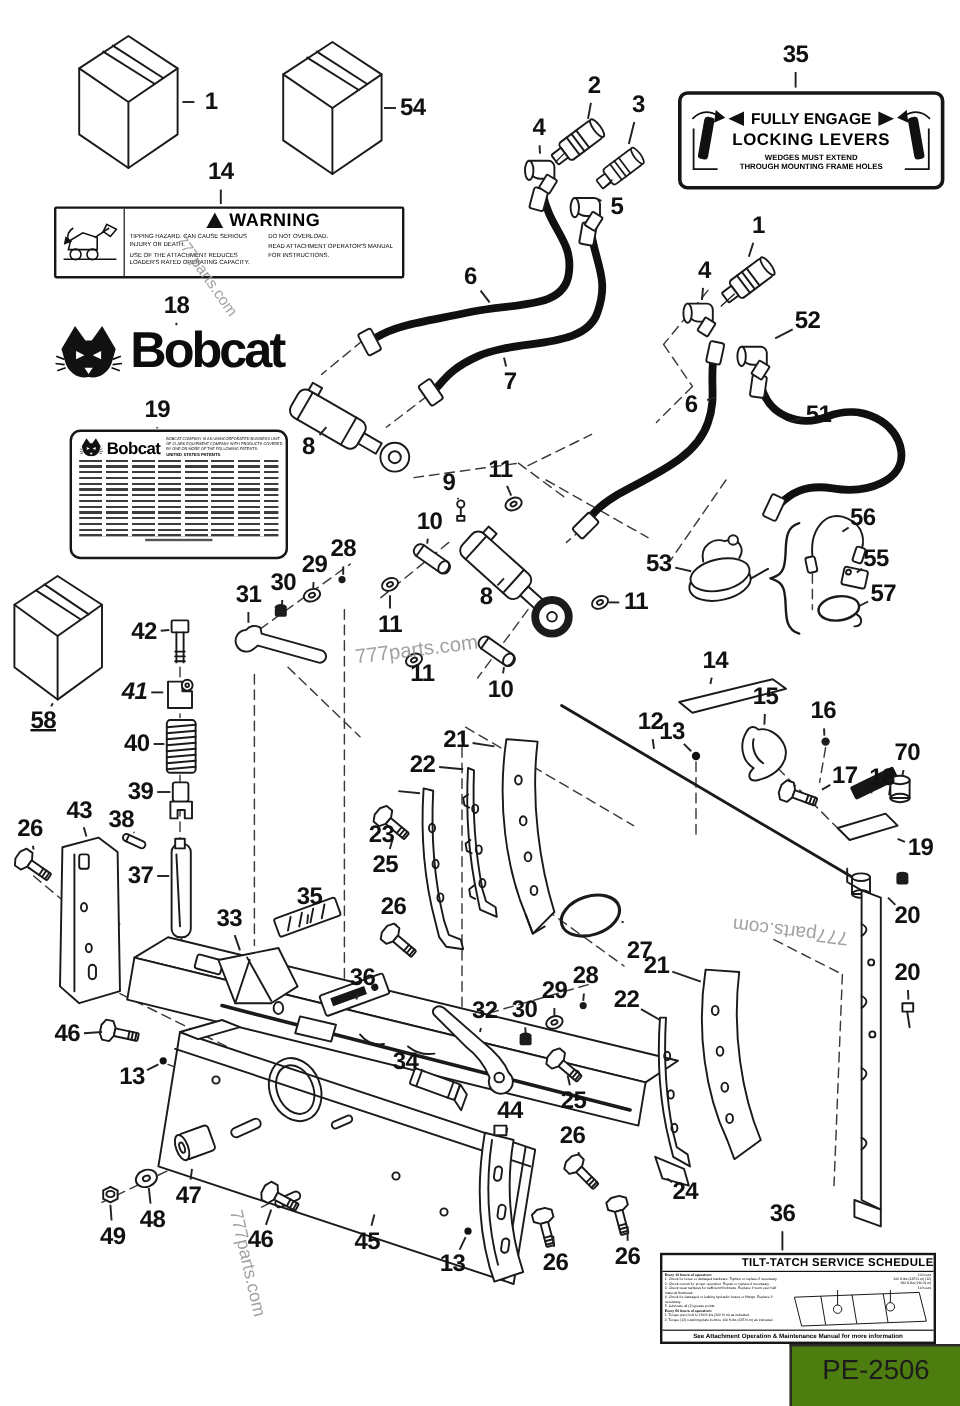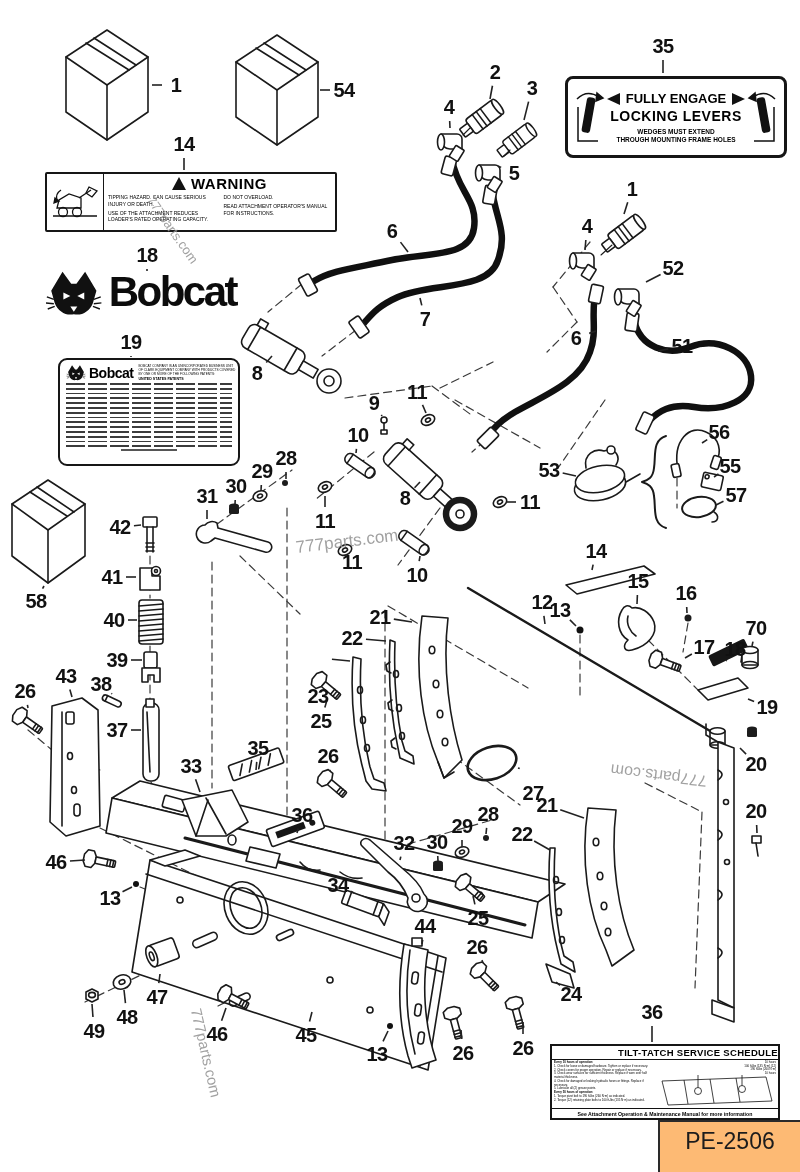--- a/index.html
+++ b/index.html
@@ -54,21 +54,21 @@
   .svc-line{margin:0;}
   .svc-right{flex:1;position:relative;}
   .svc-notes{position:absolute;top:1px;right:2px;text-align:right;font-size:2.9px;line-height:1.25;z-index:2;}
   .svc-diagram{position:absolute;left:2px;bottom:1px;}
   .svc-footer{border-top:1.5px solid #111;font-weight:bold;font-size:5.2px;text-align:center;padding:1.5px 0;}
   
   .brand{position:absolute;left:46px;top:262px;width:190px;height:60px;display:flex;align-items:center;gap:7px;z-index:20;}
   .brand-text{font-weight:bold;font-size:42px;letter-spacing:-2.5px;color:#0c0c0c;line-height:1;}
   
   .pe{position:absolute;left:658px;top:1120px;width:142px;height:52px;border-top:2px solid #2a2a2a;border-left:2px solid #2a2a2a;
-      background:#fdba74;z-index:20;display:flex;justify-content:center;align-items:flex-start;box-sizing:border-box;
+      background:#4d7c0f;z-index:20;display:flex;justify-content:center;align-items:flex-start;box-sizing:border-box;
       font-size:23px;color:#1c1c1c;padding-top:6px;}
 </style>
 </head>
 <body>
 
 <div class="page">
 
   <svg id="art" width="800" height="1172" viewBox="0 0 800 1172" stroke="#1a1a1a" fill="none" stroke-width="1.6" stroke-linecap="round" stroke-linejoin="round">
     <defs>
       <g id="coupler-shape">
@@ -742,22 +742,22 @@
       <div class="callout" style="left: 286px; top: 458px;">28</div>
       <div class="callout" style="left: 262px; top: 471px;">29</div>
       <div class="callout" style="left: 236px; top: 486px;">30</div>
       <div class="callout" style="left: 207px; top: 496px;">31</div>
       <div class="callout" style="left: 405px; top: 498px;">8</div>
       <div class="callout" style="left: 530px; top: 502px;">11</div>
       <div class="callout" style="left: 325px; top: 521px;">11</div>
       <div class="callout" style="left: 120px; top: 527px;">42</div>
       <div class="callout" style="left: 352px; top: 562px;">11</div>
       <div class="callout" style="left: 417px; top: 575px;">10</div>
-      <div class="callout" style="left: 112px; top: 577px;">41</div>
-      <div class="callout" style="left: 36px; top: 601px;">58</div>
+      <div class="callout" style="left: 112px; top: 577px; font-style: italic;">41</div>
+      <div class="callout" style="left: 36px; top: 601px; text-decoration: underline;">58</div>
       <div class="callout" style="left: 596px; top: 551px;">14</div>
       <div class="callout" style="left: 638px; top: 581px;">15</div>
       <div class="callout" style="left: 542px; top: 602px;">12</div>
       <div class="callout" style="left: 560px; top: 610px;">13</div>
       <div class="callout" style="left: 686px; top: 593px;">16</div>
       <div class="callout" style="left: 114px; top: 620px; text-align: right;">40</div>
       <div class="callout" style="left: 380px; top: 617px;">21</div>
       <div class="callout" style="left: 352px; top: 638px;">22</div>
       <div class="callout" style="left: 704px; top: 647px;">17</div>
       <div class="callout" style="left: 735px; top: 649px;">18</div>

